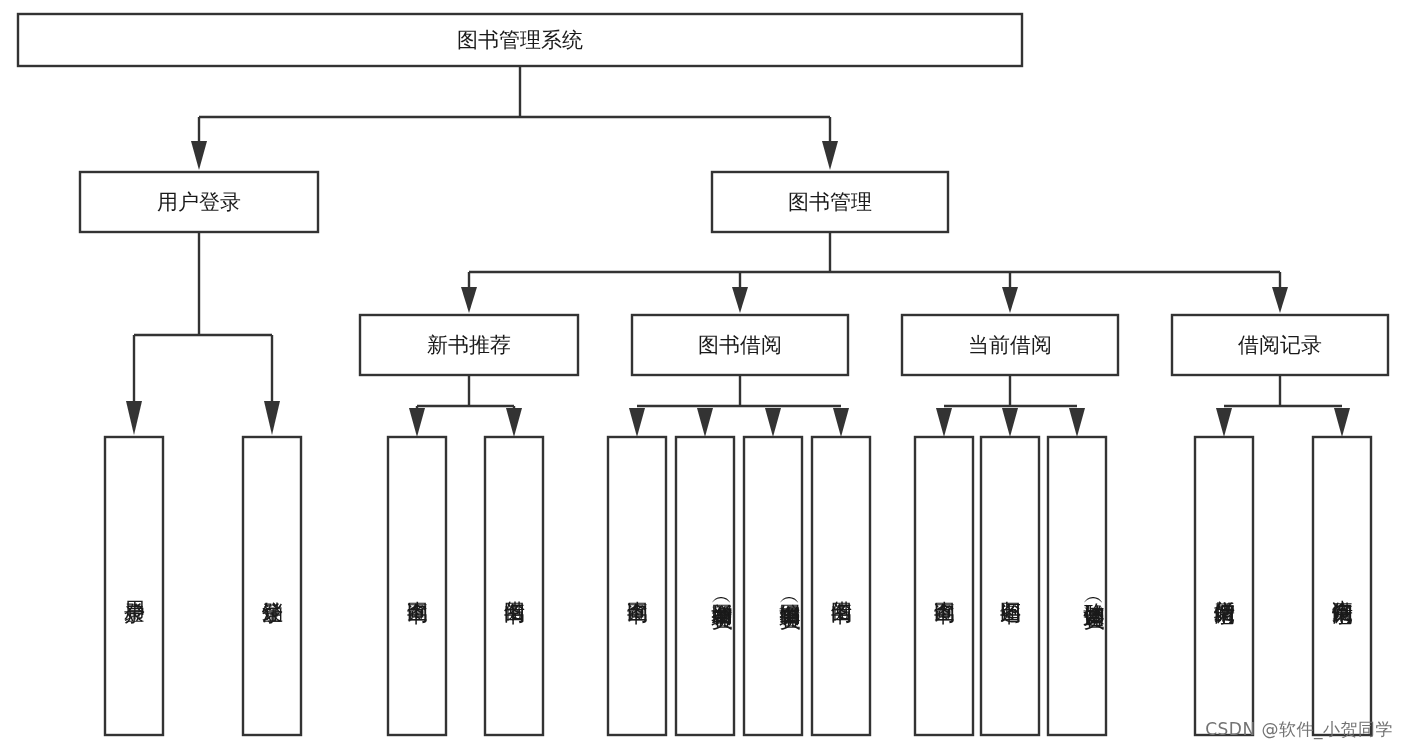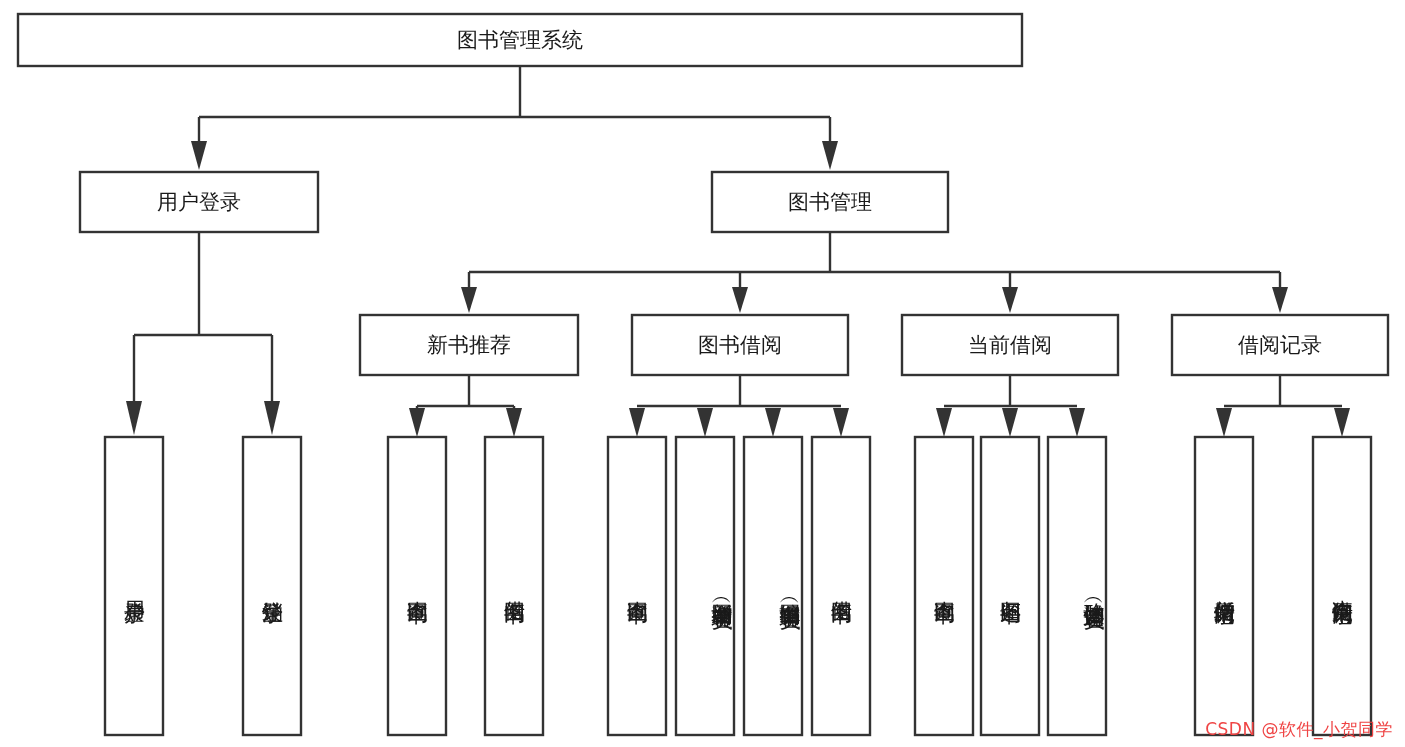--- a/index.html
+++ b/index.html
@@ -64,21 +64,21 @@
     text-align: center;
     white-space: nowrap;
     user-select: none;
   }
   .watermark {
     position: absolute;
     right: 12px;
     bottom: 6px;
     font-family: "DejaVu Sans", "Liberation Sans", sans-serif;
     font-size: 17px;
-    color: #ef4444;
+    color: #737373;
     letter-spacing: 0.5px;
     white-space: nowrap;
     user-select: none;
   }
 </style>
 </head>
 <body>
 
 <div id="diagram-root">
 

